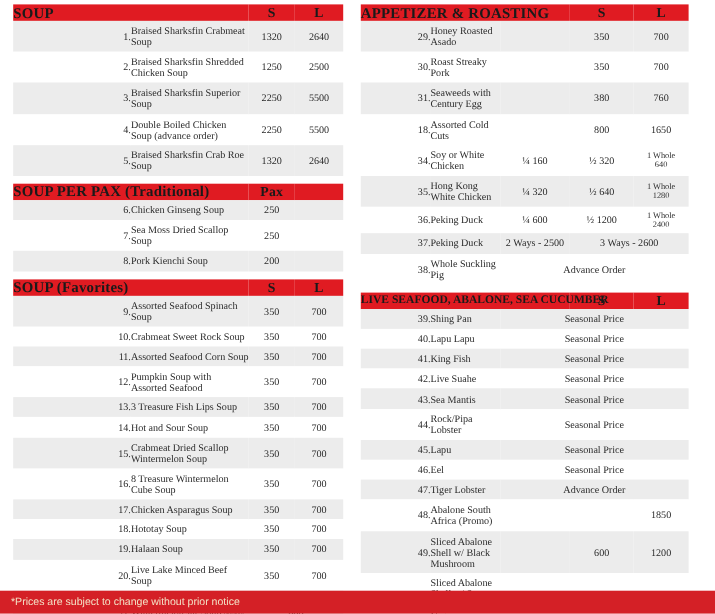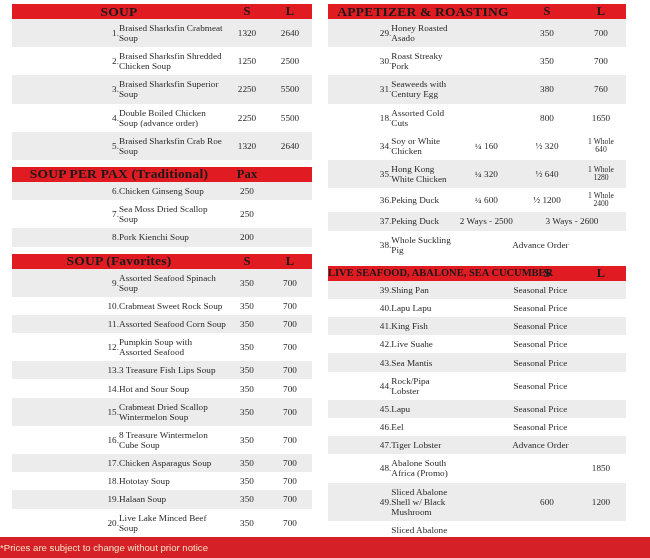--- a/index.html
+++ b/index.html
@@ -18,21 +18,20 @@
   table.menu{width:100%;border-collapse:collapse;table-layout:fixed;}
   table.menu td,table.menu th{padding:0;}
 
   
   .sec-band{background:#e01b22;}
   .sec-band td{
     color:#1a1a1a;
     font-weight:bold;
     padding:3px 0 3px 8px;
     letter-spacing:.2px;
-    text-align:center;
   }
   .sec-title{font-size:13.5px;line-height:14px;white-space:nowrap;}
   .sec-title.small{font-size:10.5px;letter-spacing:0;}
   .sec-band td.ch{text-align:center;font-size:12.5px;padding-left:0;}
 
   
   tr.item td{
     font-size:9.2px;
     line-height:10px;
     padding:4.1px 0 4.1px 0;
@@ -62,21 +61,21 @@
 
   .spacer{height:7px;}
   .spacer td{background:#fff !important;padding:0 !important;height:7px;}
 
   .disclaimer{
     position:absolute;left:0;bottom:0;width:650px;height:21px;
     background:#d42026;
     display:flex;align-items:center;
   }
   .disclaimer span{
-    color:#f3e2c6;font-size:9.6px;
+    color:#f3e2c6;font-size:9.6px;padding-left:10px;
     font-family:"Liberation Sans","DejaVu Sans",sans-serif;
   }
 </style>
 </head>
 <body>
 
 <div class="page">
   <div class="cols">
     <div class="col col-left">
       <table class="menu" id="left-table">

